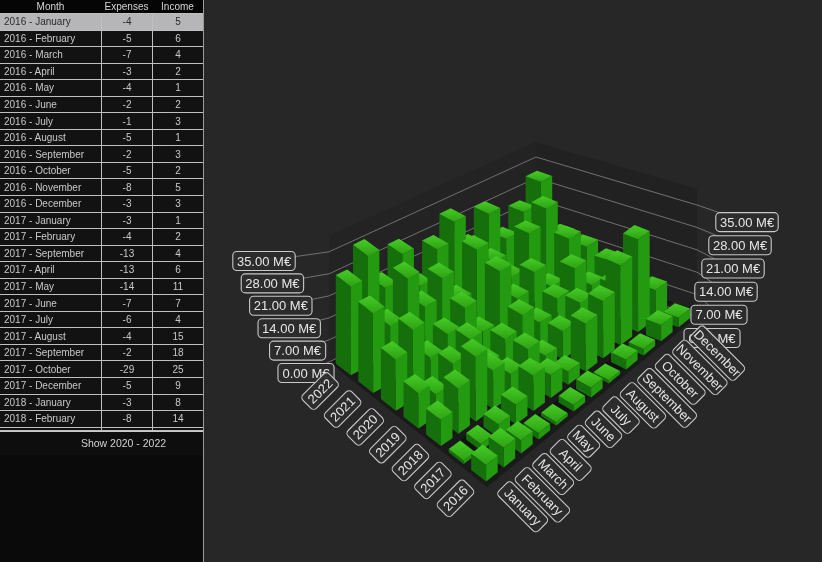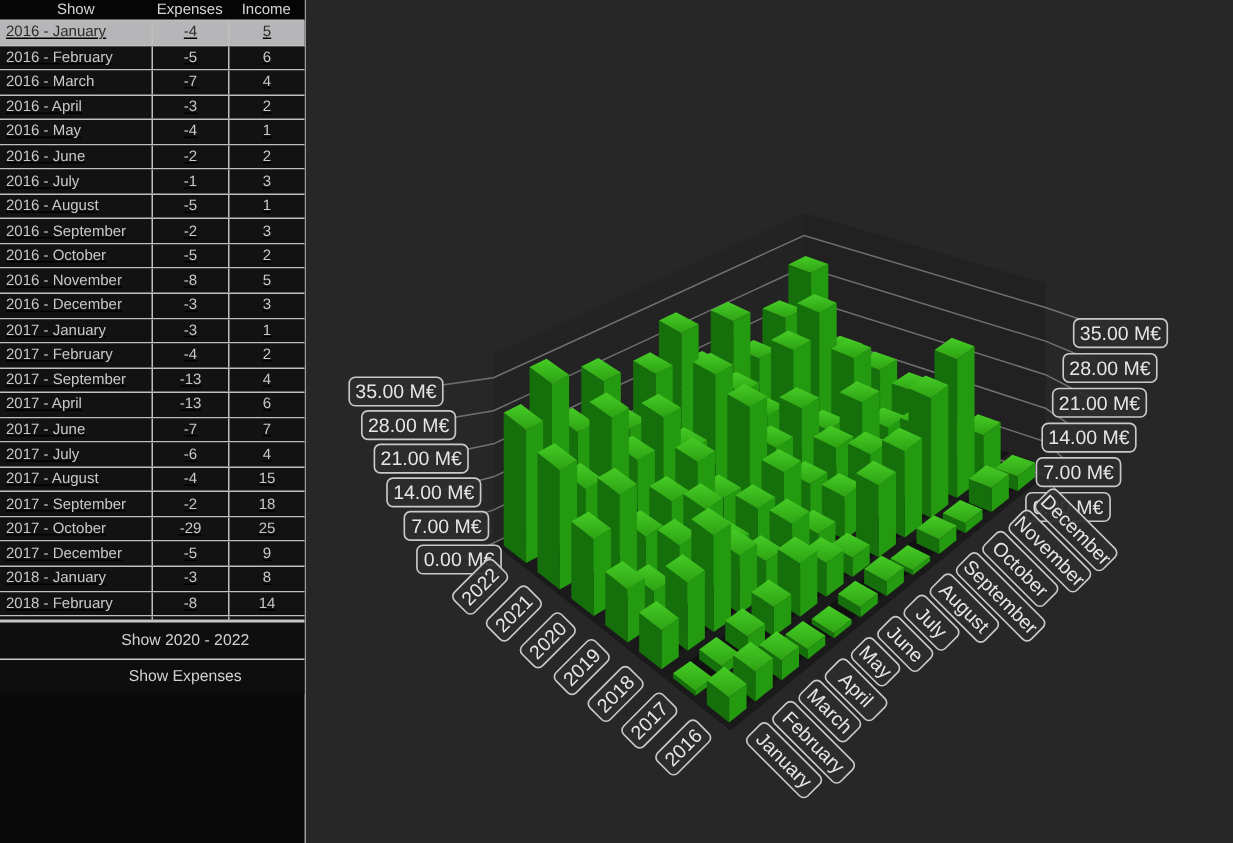--- a/index.html
+++ b/index.html
@@ -2,40 +2,40 @@
 <html><head>
 <meta charset="utf-8">
 <style>
   html,body{margin:0;padding:0;background:#272727;width:822px;height:562px;overflow:hidden;
     font-family:"Liberation Sans",sans-serif;}
   .left-panel{position:absolute;left:0;top:0;width:204px;height:562px;background:#0a0a0a;
     box-sizing:border-box;border-right:1px solid #9c9c9c;}
   .thead{display:flex;height:13px;align-items:center;background:#050505;border-bottom:1px solid #bfbfbf;}
   .thead .hc{font-size:10px;color:#d6d6d6;text-align:center;}
   .hc.m{width:101px}.hc.e{width:51px}.hc.i{flex:1}
-  .tr{display:flex;height:16.55px;box-sizing:border-box;border-bottom:1px solid #bfbfbf;background:#121212;text-decoration:underline;}
+  .tr{display:flex;height:16.55px;box-sizing:border-box;border-bottom:1px solid #bfbfbf;background:#121212;}
   .tr .c{box-sizing:border-box;display:flex;align-items:center;font-size:10px;color:#c9c9c9;overflow:hidden;}
   .c.month{width:101px;padding-left:4px;}
   .c.num{width:51px;justify-content:center;border-left:1px solid #bfbfbf;}
   .c.num.last{flex:1}
   .tr.sel{background:#b6b6b9;}
   .tr.sel .c{color:#2b2b2b;}
   .sliver{display:flex;height:3px;box-sizing:border-box;border-bottom:1px solid #bfbfbf;background:#121212;}
   .sliver .c{box-sizing:border-box;}
   .btn{height:24.4px;box-sizing:border-box;border-top:1px solid #c9c9c9;background:#0e0e0e;
     display:flex;align-items:center;justify-content:center;font-size:10.5px;color:#d2d2d2;cursor:pointer;padding-left:44px;}
   .chart-wrap{position:absolute;left:204px;top:0;width:618px;height:562px;background:#272727;}
   svg text{font-family:"Liberation Sans",sans-serif;}
 </style>
 </head>
 <body>
 
 <div class="left-panel">
   <div class="thead">
-    <div class="hc m">Show</div>
+    <div class="hc m">Month</div>
     <div class="hc e">Expenses</div>
     <div class="hc i">Income</div>
   </div>
   <div id="rows">
       <div class="tr sel">
         <div class="c month">2016 - January</div>
         <div class="c num">-4</div>
         <div class="c num last">5</div>
       </div>
       <div class="tr">
@@ -107,20 +107,25 @@
         <div class="c month">2017 - September</div>
         <div class="c num">-13</div>
         <div class="c num last">4</div>
       </div>
       <div class="tr">
         <div class="c month">2017 - April</div>
         <div class="c num">-13</div>
         <div class="c num last">6</div>
       </div>
       <div class="tr">
+        <div class="c month">2017 - May</div>
+        <div class="c num">-14</div>
+        <div class="c num last">11</div>
+      </div>
+      <div class="tr">
         <div class="c month">2017 - June</div>
         <div class="c num">-7</div>
         <div class="c num last">7</div>
       </div>
       <div class="tr">
         <div class="c month">2017 - July</div>
         <div class="c num">-6</div>
         <div class="c num last">4</div>
       </div>
       <div class="tr">
@@ -153,21 +158,20 @@
         <div class="c num">-8</div>
         <div class="c num last">14</div>
       </div>
     </div>
   <div class="sliver">
     <div class="c month"></div>
       <div class="c num"></div>
       <div class="c num last"></div>
   </div>
   <div class="btn">Show 2020 - 2022</div>
-  <div class="btn">Show Expenses</div>
 </div>
 
 <div class="chart-wrap">
   <svg id="chart-svg" width="618" height="562" viewBox="0 0 618 562">
       <defs>
         <linearGradient id="topg" x1="0" y1="0" x2="0" y2="1">
           <stop offset="0%" stop-color="#46cc26"></stop>
           <stop offset="100%" stop-color="#2ea213"></stop>
         </linearGradient>
       </defs>

